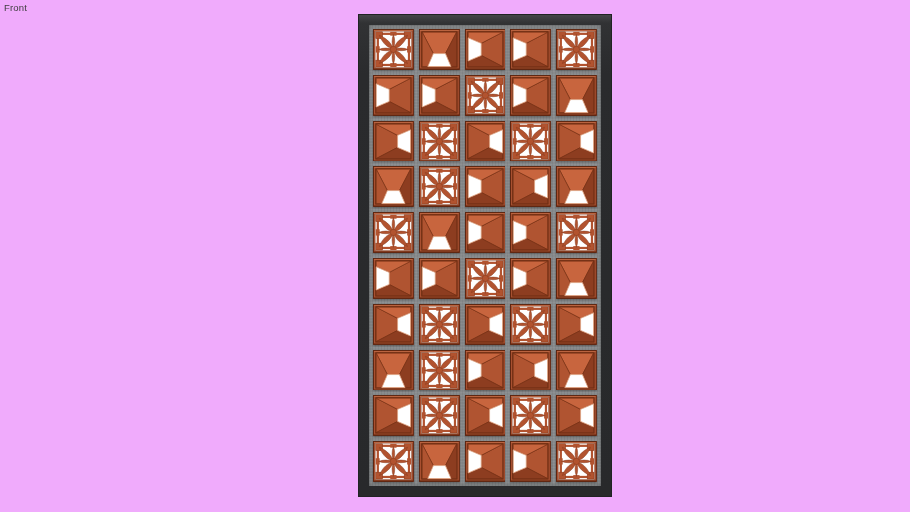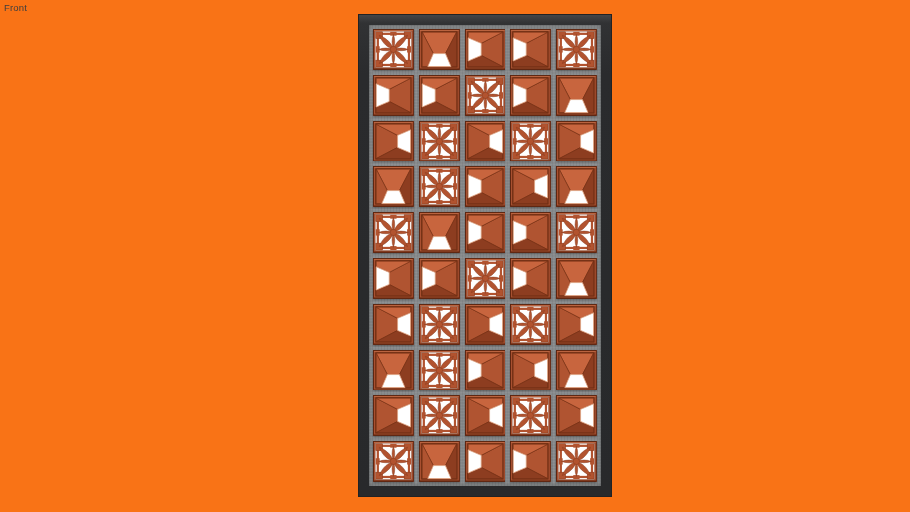--- a/index.html
+++ b/index.html
@@ -1,19 +1,19 @@
 <!DOCTYPE html>
 <html><head>
 <meta charset="utf-8">
 <style>
   html,body{margin:0;padding:0;}
   body{font-family:"Liberation Sans",sans-serif;}
   #viewport{
     position:relative;width:910px;height:512px;overflow:hidden;
-    background:#f97316;
+    background:#f0abfc;
   }
   #view-label{
     position:absolute;top:2px;left:4px;font-size:9.5px;letter-spacing:0.2px;
     color:#3e3e3e;user-select:none;
   }
   #panel{
     position:absolute;left:358px;top:14px;width:254px;height:483px;
     box-sizing:border-box;padding:11px;
     background:linear-gradient(180deg,#47484a 0px,#313234 9px,#2a2b2d 60px,#28292b 100%);
     box-shadow:inset 0 0 0 1px #212224;

